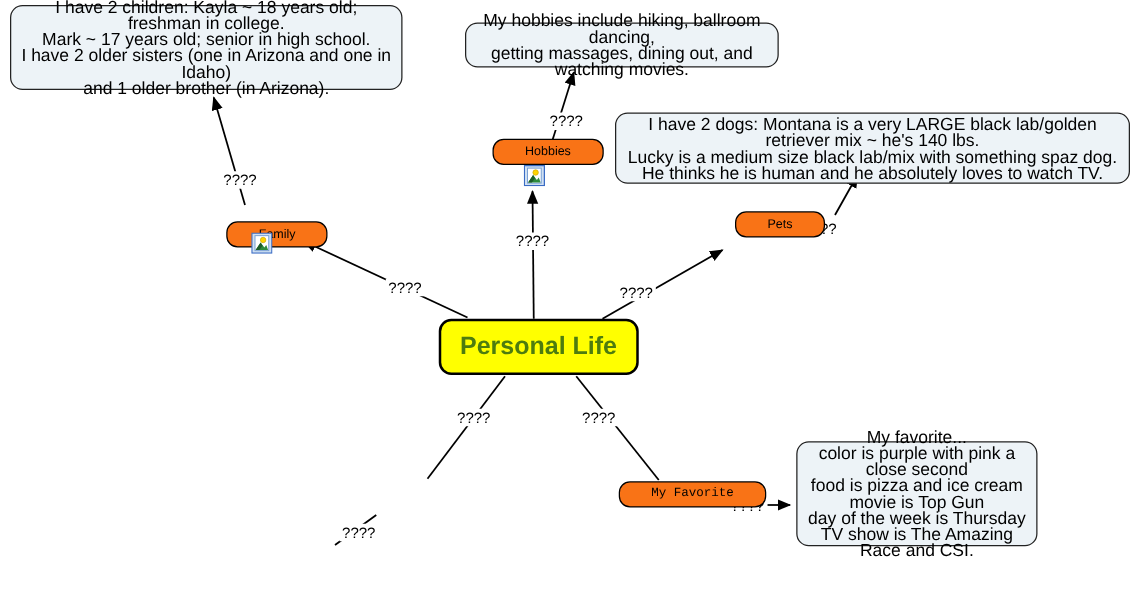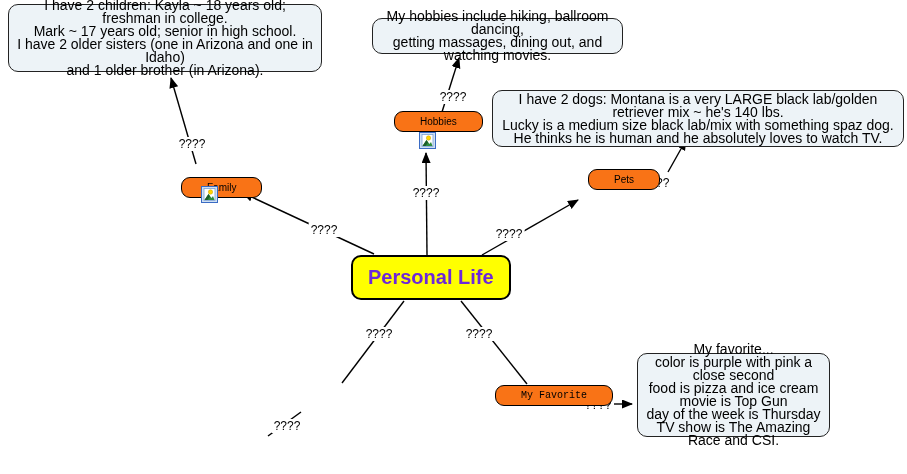--- a/index.html
+++ b/index.html
@@ -7,21 +7,21 @@
           font-family:"Liberation Sans",sans-serif;}
   #links-layer{position:absolute;left:0;top:0;width:907px;height:474px;z-index:1;}
   .detail-box{position:absolute;z-index:2;background:#edf3f7;border:1px solid #222;
               border-radius:10px;color:#000;font-size:14px;line-height:13px;
               text-align:center;white-space:pre-line;padding:4px 6px;box-sizing:border-box;
               display:flex;align-items:center;justify-content:center;}
   .concept-node{position:absolute;z-index:3;background:#f97316;border:1.5px solid #000;
                 border-radius:9px;color:#000;font-size:10px;padding:4px 25px;
                 white-space:nowrap;text-align:center;}
   .center-node{position:absolute;z-index:3;background:#ffff00;border:2px solid #000;
-               border-radius:10px;color:#6d28d9;font-size:20px;font-weight:bold;
+               border-radius:10px;color:#4d7c0f;font-size:20px;font-weight:bold;
                padding:9px 15px;white-space:nowrap;}
   .link-label{position:absolute;z-index:2;background:#ffffff;color:#000;font-size:12px;
               padding:0 2px;transform:translate(-50%,-50%);white-space:nowrap;}
   .res-icon{position:absolute;z-index:4;width:17px;height:17px;}
 </style>
 </head>
 <body>
 
 <div id="canvas">
 

